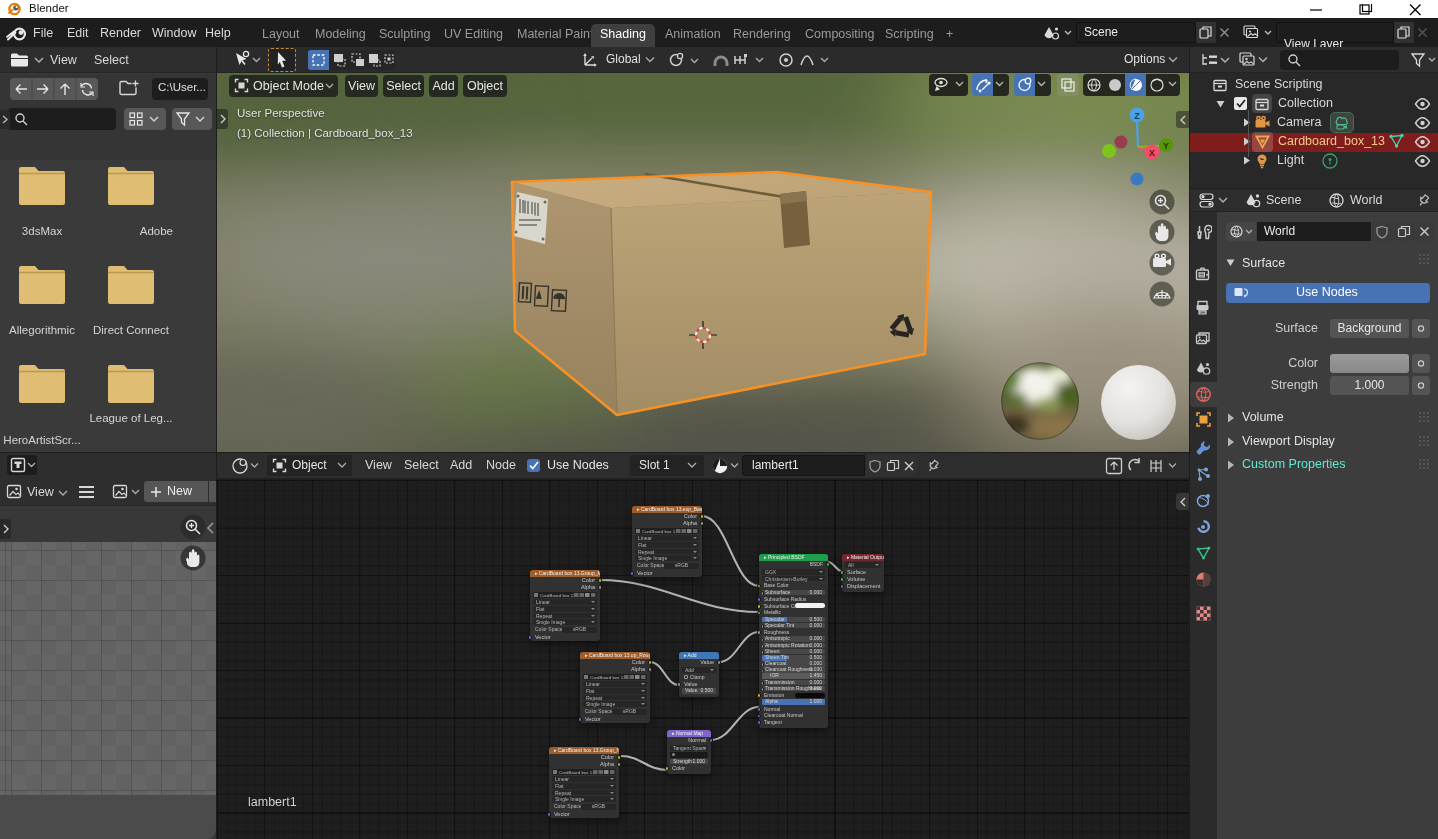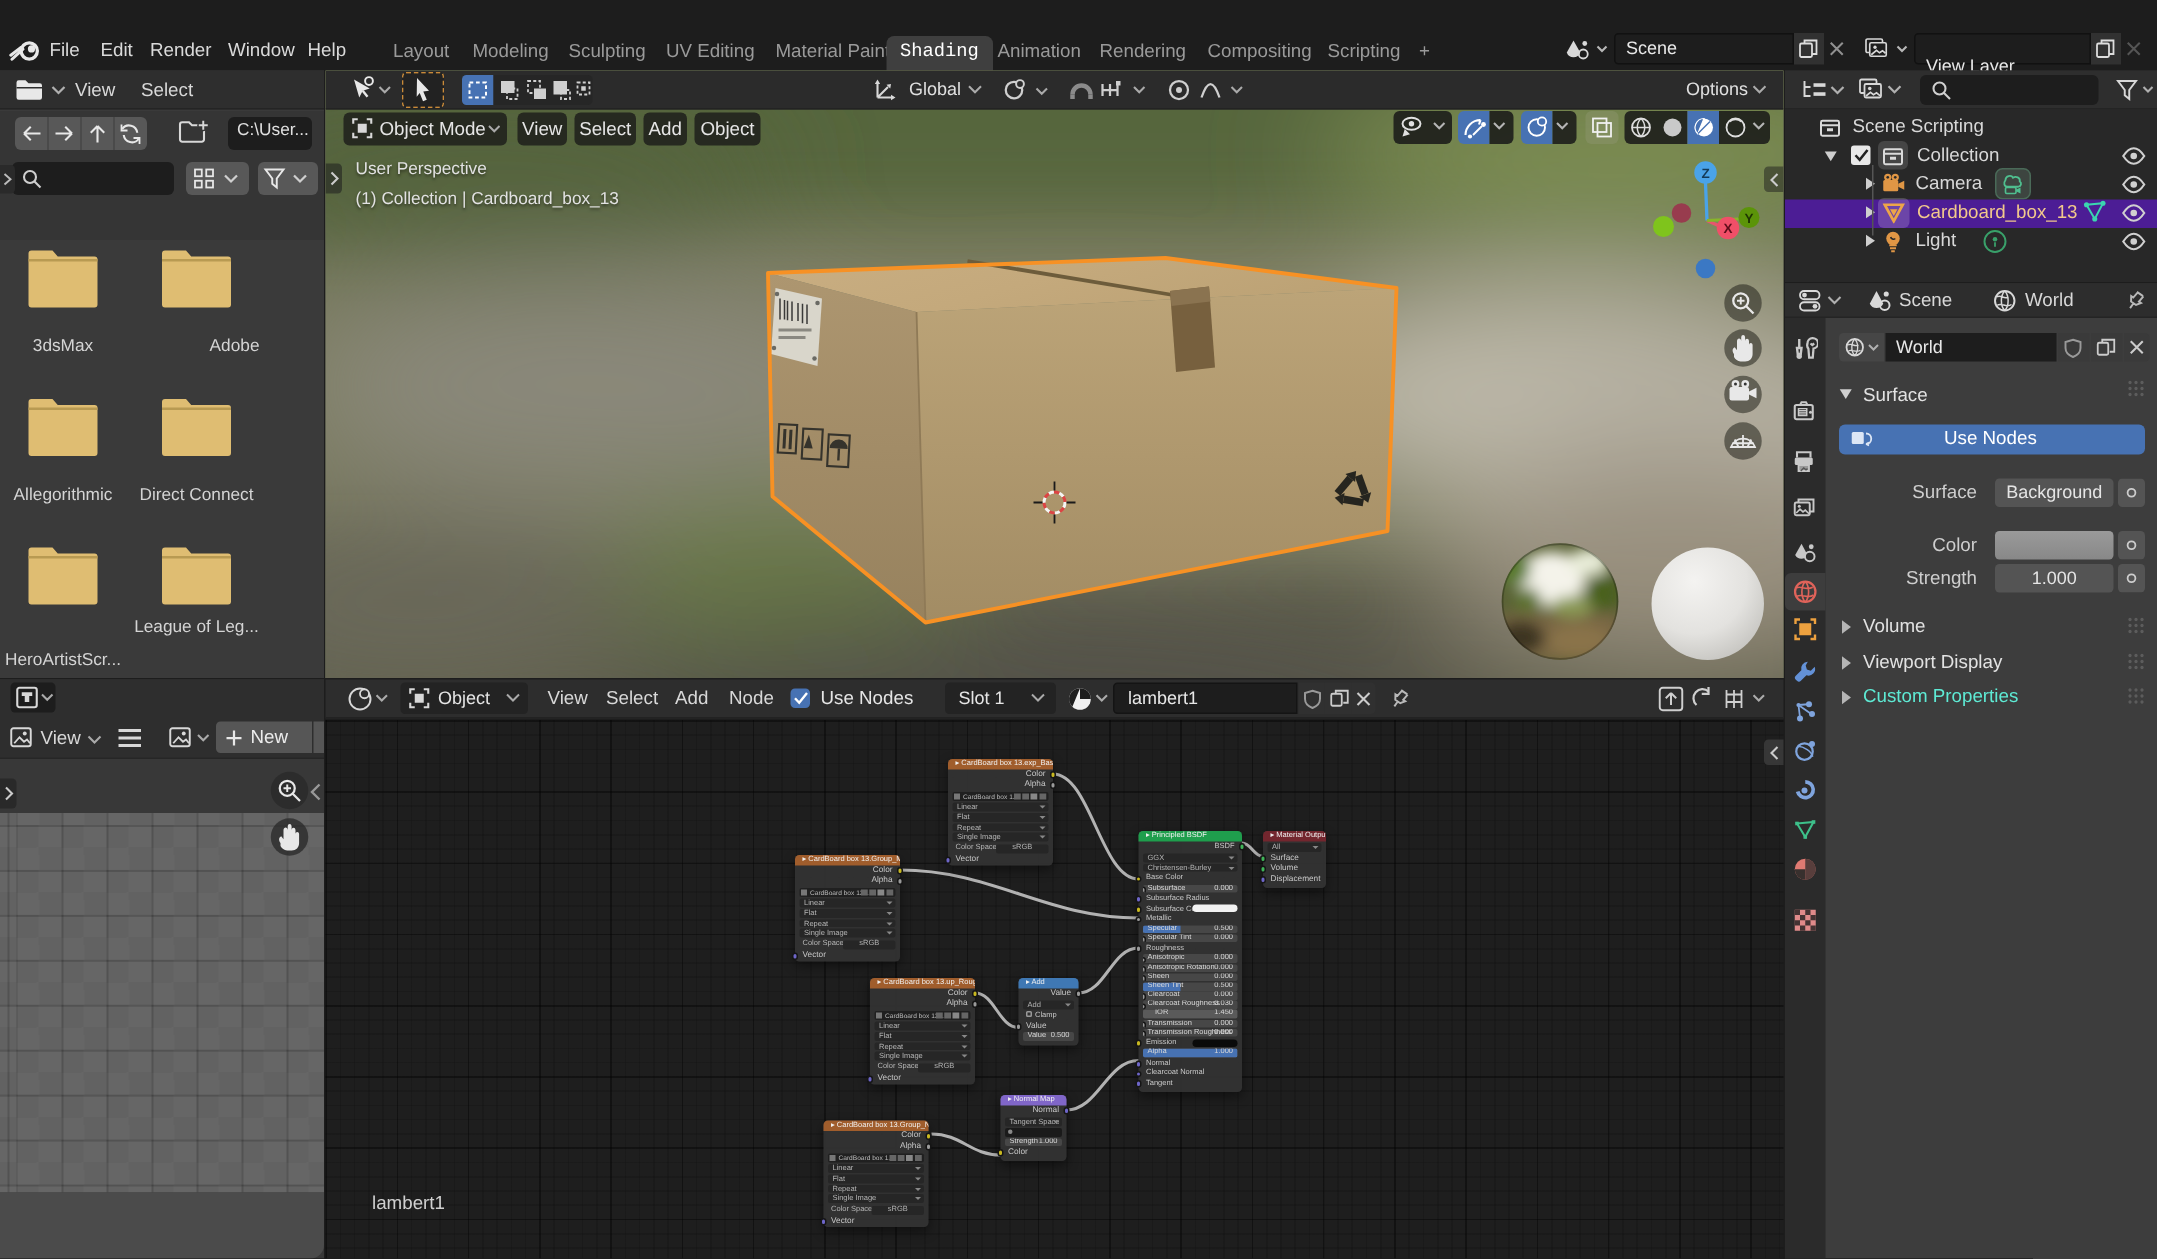--- a/index.html
+++ b/index.html
@@ -7,27 +7,27 @@
   font-family:"Liberation Sans", sans-serif; }
 .abs { position:absolute; }
 #stage { position:relative; width:1438px; height:839px; }
 
 #titlebar { left:0; top:0; width:1438px; height:18px; background:#fff; color:#000; }
 #titlebar .t { position:absolute; left:29px; top:2px; font-size:11.5px; color:#111; }
 
 #topbar { left:0; top:18px; width:1438px; height:29px; background:#1d1d1d; }
 .menuitem { position:absolute; top:8px; font-size:12.5px; color:#dadada; }
 .tab { position:absolute; top:6px; height:23px; line-height:21px; font-size:12.5px; color:#9a9a9a; padding:0 9px; margin-left:-9px; border-radius:5px 5px 0 0; }
-.tab.active { background:#3f3f3f; color:#fff;font-family:Liberation Mono, monospace; }
+.tab.active { background:#3f3f3f; color:#fff; }
 
 .ed { position:absolute; }
 .flabel { position:absolute; width:84px; text-align:center; font-size:11.5px; color:#d4d4d4; }
 .vpill { position:absolute; height:22px; line-height:22px; background:rgba(28,28,26,0.82); border-radius:4px; font-size:12.5px; color:#e5e5e5; }
 .orow { position:absolute; left:0; width:248px; height:19px; font-size:12.5px; color:#d8d8d8; }
-.orow.sel { background:#4c1d95; }
+.orow.sel { background:#7f1d1d; }
 .plabel { position:absolute; left:0; width:128px; text-align:right; font-size:12.5px; color:#cecece; }
 .pfield { position:absolute; left:140px; width:79px; height:19px; background:#545454; border-radius:3px; font-size:12px; color:#e5e5e5; line-height:19px; text-align:left; }
 .shmenu { position:absolute; top:5px; font-size:12.5px; color:#d8d8d8; }
 .node { position:absolute; background:rgba(50,50,50,0.96); border-radius:3px; box-shadow:0 3px 8px rgba(0,0,0,0.45); }
 .nh { height:7px; border-radius:3px 3px 0 0; font-size:5px; color:#f0f0f0; line-height:7.5px; padding-left:5px; overflow:hidden; white-space:nowrap; }
 .nr { position:relative; height:7px; font-size:5.5px; line-height:7.5px; color:#c8c8c8; padding:0 5px; }
 .nr.r { text-align:right; }
 .ndd { position:relative; height:5.8px; margin:1px 3px; background:#262626; border-radius:1.4px; font-size:5px; line-height:6px; color:#b5b5b5; padding-left:3px; }
 .ndd:after { content:""; position:absolute; right:2px; top:2px; border-left:2px solid transparent; border-right:2px solid transparent; border-top:2.5px solid #888; }
 .nimg { position:relative; height:6px; margin:1px 3px; background:#202020; border-radius:1.4px; }
@@ -63,20 +63,36 @@
       <path d="M1.5 7 C4 3.2 6.5 1.8 8.5 1.8 C10.5 1.8 13 3.2 15.5 7 C13 10.8 10.5 12.2 8.5 12.2 C6.5 12.2 4 10.8 1.5 7 Z" fill="none" stroke="#d0d0d0" stroke-width="1.4"></path>
       <circle cx="8.5" cy="7" r="2.2" fill="#d0d0d0"></circle>
     </g>
     <g id="folderico">
       <path d="M2 9 a2 2 0 0 1 2 -2 H18 l3.5 4 H46 a2 2 0 0 1 2 2 V43 a2 2 0 0 1 -2 2 H4 a2 2 0 0 1 -2 -2 Z" fill="#dfbd72"></path>
       <path d="M2 13.5 H48" stroke="#b89a52" stroke-width="1.6"></path>
     </g>
   </defs>
 </svg>
 <div id="stage">
+  <div class="abs" id="titlebar">
+    <svg class="abs" style="left:6px;top:1px" width="17" height="16" viewBox="0 0 17 16">
+      <circle cx="8.5" cy="8" r="5.1" fill="none" stroke="#e87d0d" stroke-width="2.4"></circle>
+      <circle cx="9.8" cy="6.8" r="2.6" fill="#555"></circle>
+      <circle cx="10.6" cy="6.1" r="1.1" fill="#fff"></circle>
+      <path d="M2.5 12.5 L7 8.5" stroke="#e87d0d" stroke-width="2.2" fill="none"></path>
+    </svg>
+    <span class="t">Blender</span>
+    <svg class="abs" style="left:1310px;top:4px" width="120" height="12" viewBox="0 0 120 12">
+      <path d="M0 6 L12 6" stroke="#000" stroke-width="1.2"></path>
+      <rect x="50" y="1" width="9" height="9" fill="none" stroke="#000" stroke-width="1.2"></rect>
+      <rect x="52.5" y="-1.5" width="9" height="9" fill="none" stroke="#000" stroke-width="1.2"></rect>
+      <rect x="49.2" y="0.2" width="10.6" height="10.6" fill="#fff" opacity="0"></rect>
+      <path d="M100 0.5 L110.5 11 M110.5 0.5 L100 11" stroke="#000" stroke-width="1.3"></path>
+    </svg>
+  </div>
   <div class="abs" id="topbar">
     <svg class="abs" style="left:6px;top:5px" width="22" height="19" viewBox="0 0 22 19">
       <circle cx="13.5" cy="11" r="5.4" fill="none" stroke="#e8e8e8" stroke-width="2.2"></circle>
       <circle cx="15" cy="9.6" r="2.4" fill="#e8e8e8"></circle>
       <path d="M2 16.5 L9.3 9.8 M1.2 13.8 L8 8.6" stroke="#e8e8e8" stroke-width="2" stroke-linecap="round"></path>
     </svg>
     <span class="menuitem" style="left:33px">File</span>
     <span class="menuitem" style="left:67px">Edit</span>
     <span class="menuitem" style="left:100px">Render</span>
     <span class="menuitem" style="left:152px">Window</span>

